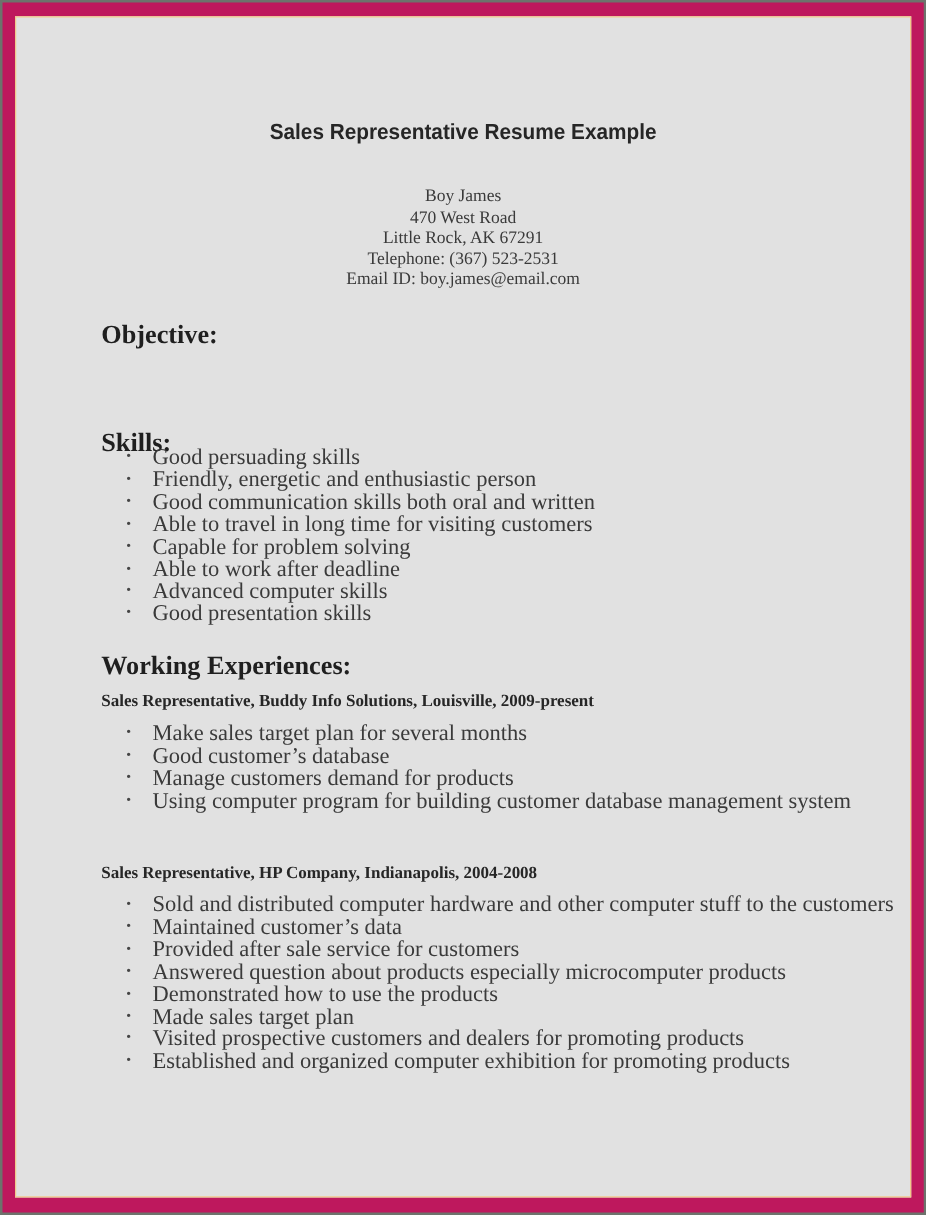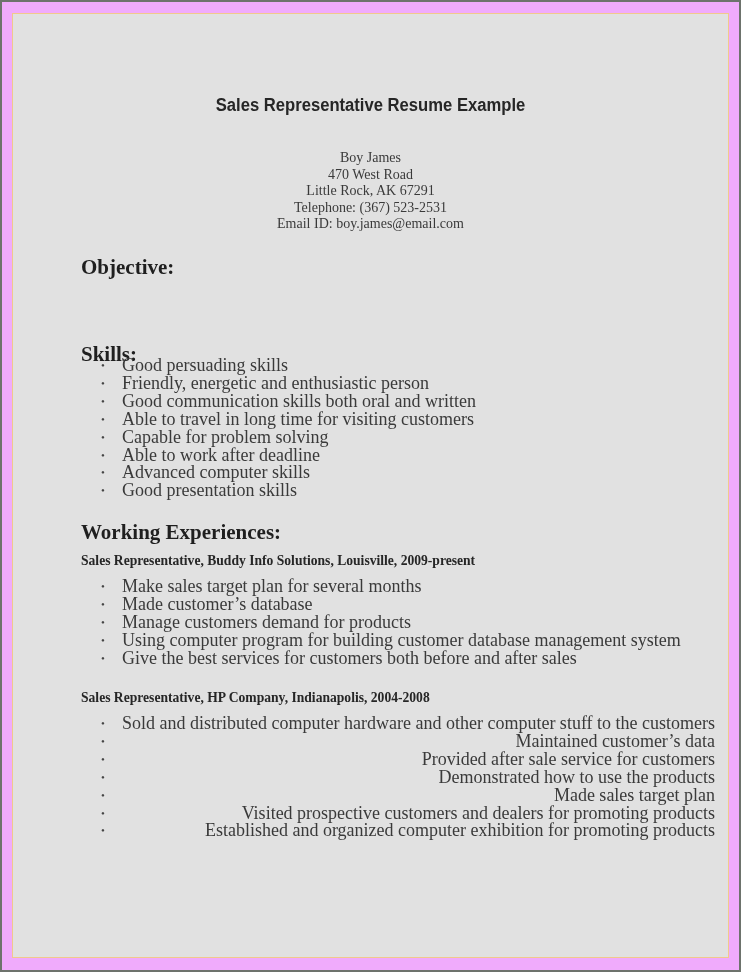--- a/index.html
+++ b/index.html
@@ -2,21 +2,21 @@
 <html><head>
   <meta charset="utf-8">
   <style>
     html, body { margin: 0; padding: 0; }
     body {
       width: 741px; height: 972px; overflow: hidden;
       background: #6d736c;
     }
     .frame {
       position: absolute; left: 2px; top: 2px; width: 737px; height: 968px;
-      background: #f0abfc;
+      background: #be185d;
       box-sizing: border-box;
       text-decoration: underline;
     }
     .page {
       position: absolute; left: 10px; top: 11px; right: 10px; bottom: 12px;
       background: #e1e1e1;
       border: 1px solid #f1c98c;
       box-sizing: border-box;
       color: #2a2a2a;
     }
@@ -86,31 +86,31 @@
       <li>Able to work after deadline</li>
       <li>Advanced computer skills</li>
       <li>Good presentation skills</li>
     </ul>
 
     <div class="h2" style="top:506px;">Working Experiences:</div>
 
     <div class="job" style="top:539px;">Sales Representative, Buddy Info Solutions, Louisville, 2009-present</div>
     <ul class="bullets" style="top:564px;">
       <li>Make sales target plan for several months</li>
-      <li>Made customer’s database</li>
+      <li>Good customer’s database</li>
       <li>Manage customers demand for products</li>
       <li>Using computer program for building customer database management system</li>
-      <li>Give the best services for customers both before and after sales</li>
     </ul>
 
     <div class="job" style="top:676px;">Sales Representative, HP Company, Indianapolis, 2004-2008</div>
-    <ul class="bullets" style="top:701px;text-align:right;">
+    <ul class="bullets" style="top:701px;">
       <li>Sold and distributed computer hardware and other computer stuff to the customers</li>
       <li>Maintained customer’s data</li>
       <li>Provided after sale service for customers</li>
+      <li>Answered question about products especially microcomputer products</li>
       <li>Demonstrated how to use the products</li>
       <li>Made sales target plan</li>
       <li>Visited prospective customers and dealers for promoting products</li>
       <li>Established and organized computer exhibition for promoting products</li>
     </ul>
 
   </div>
 </div>
 
 </body></html>

